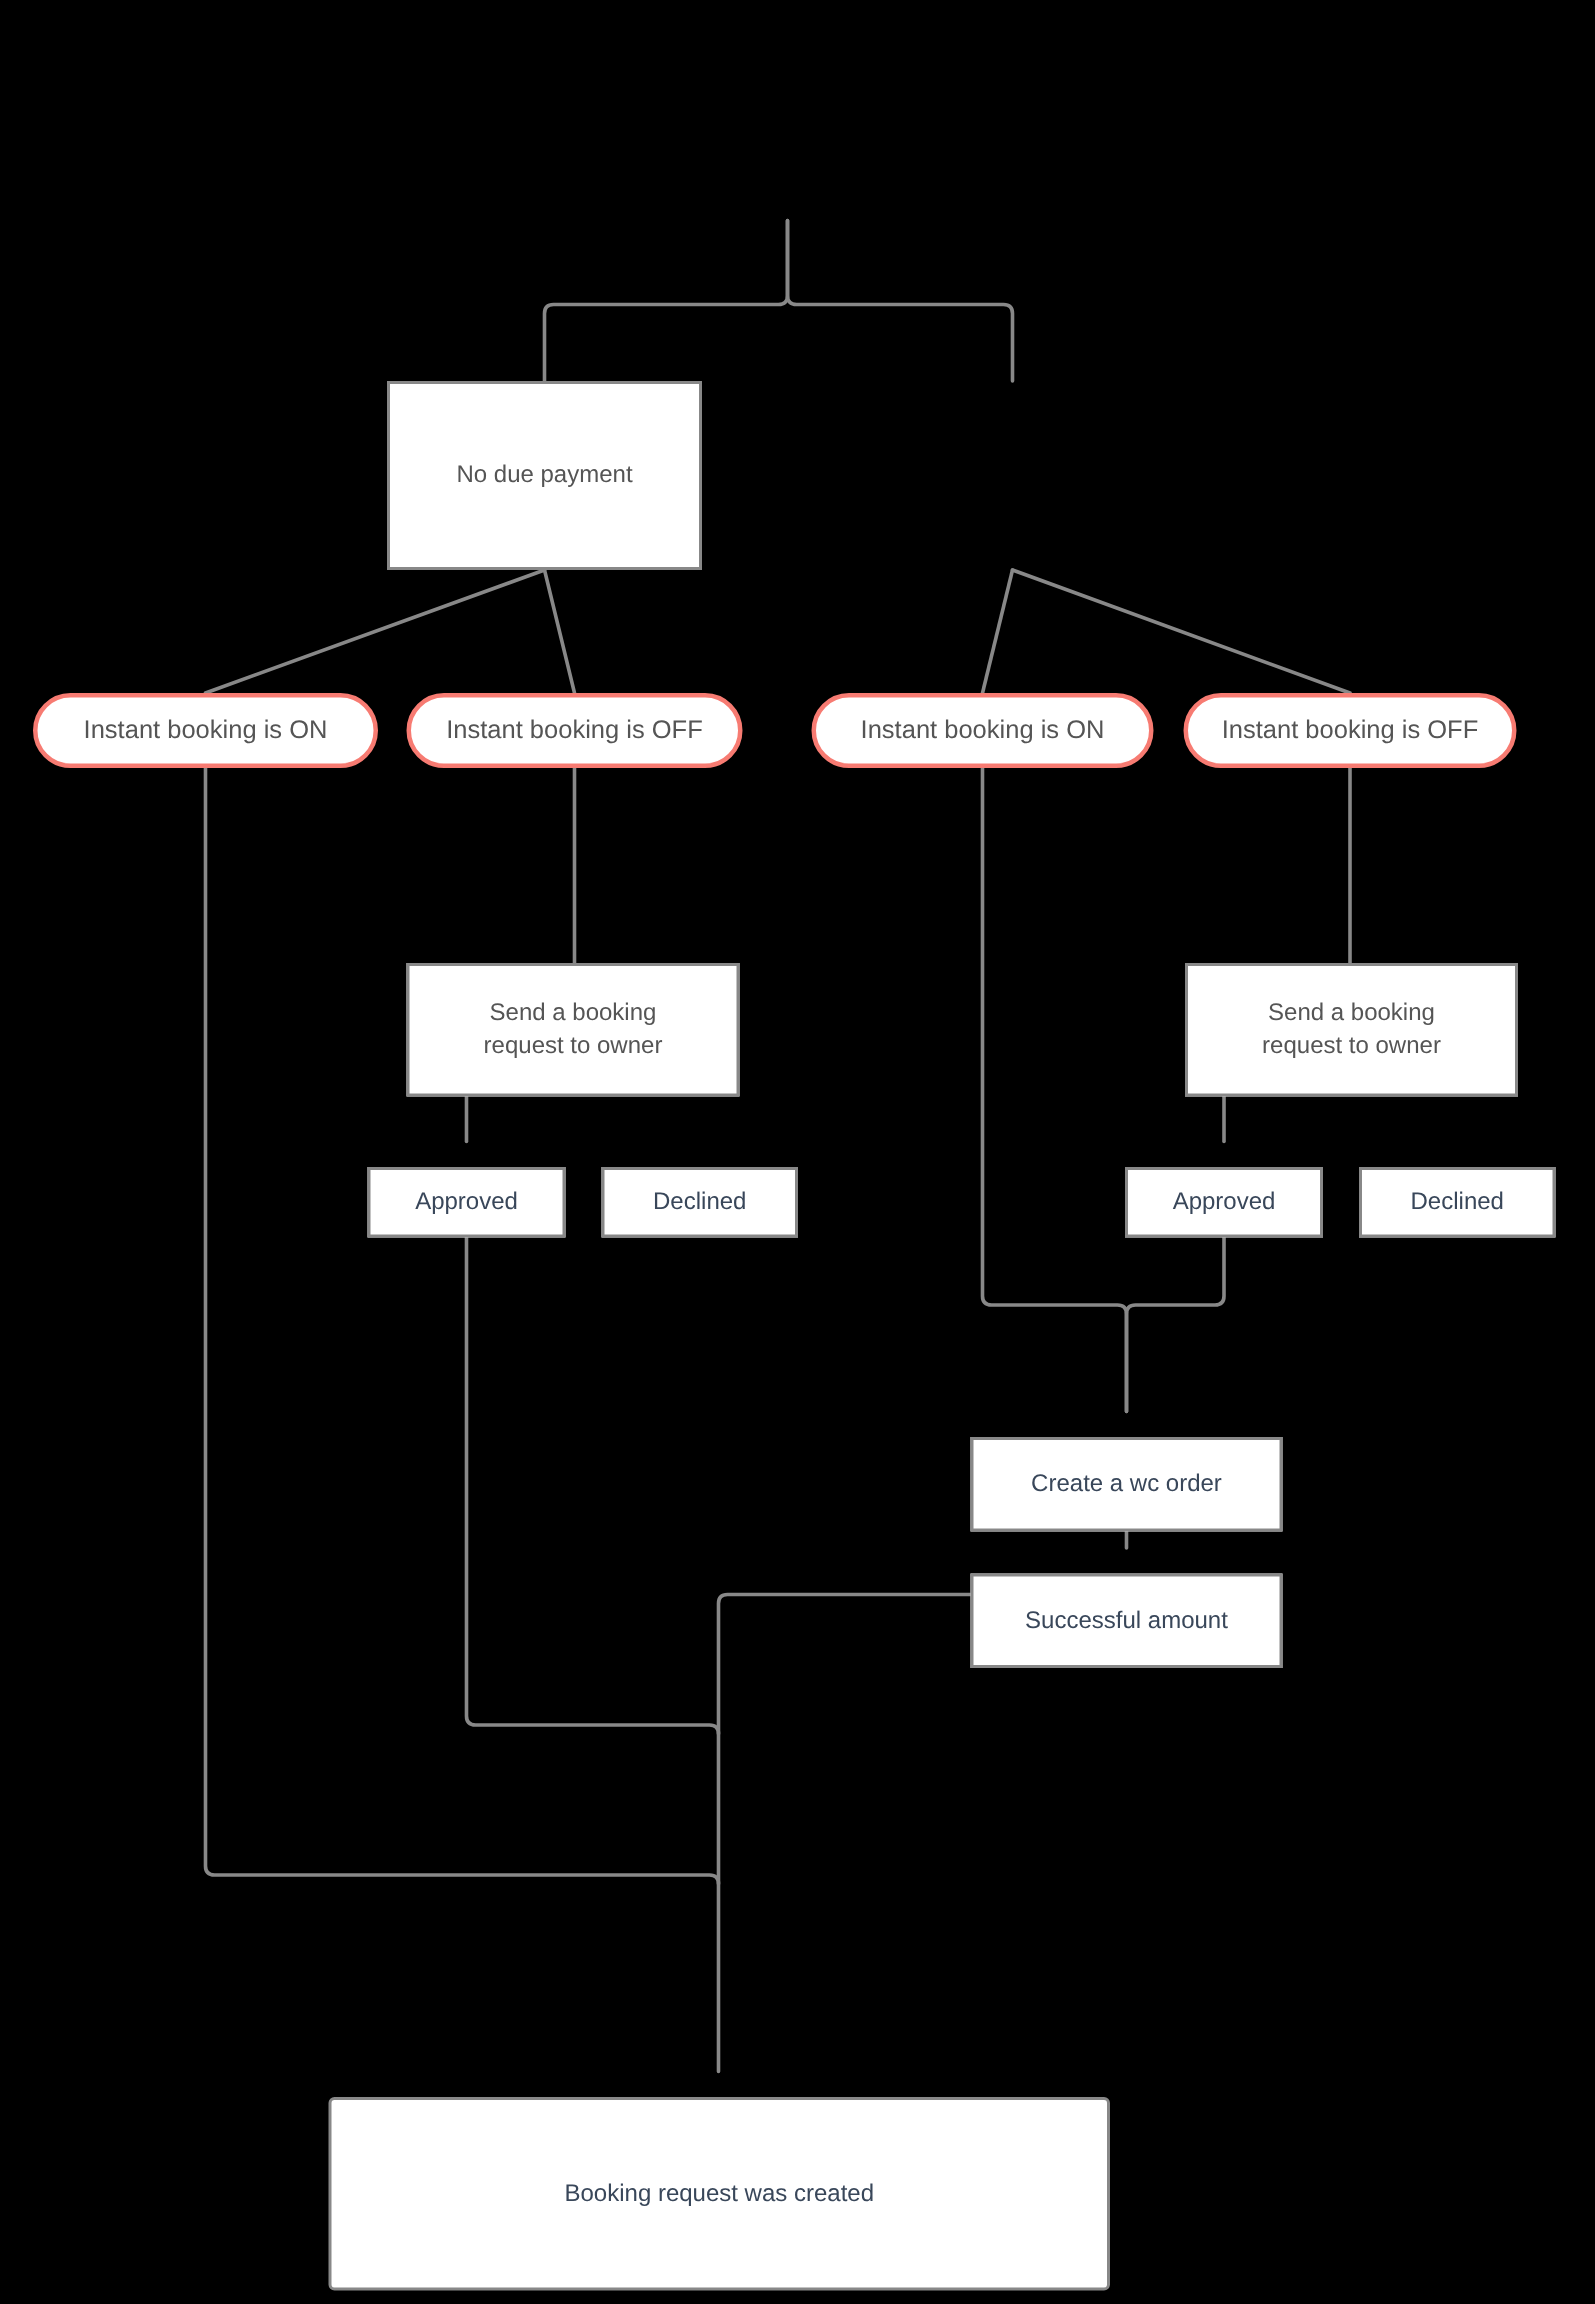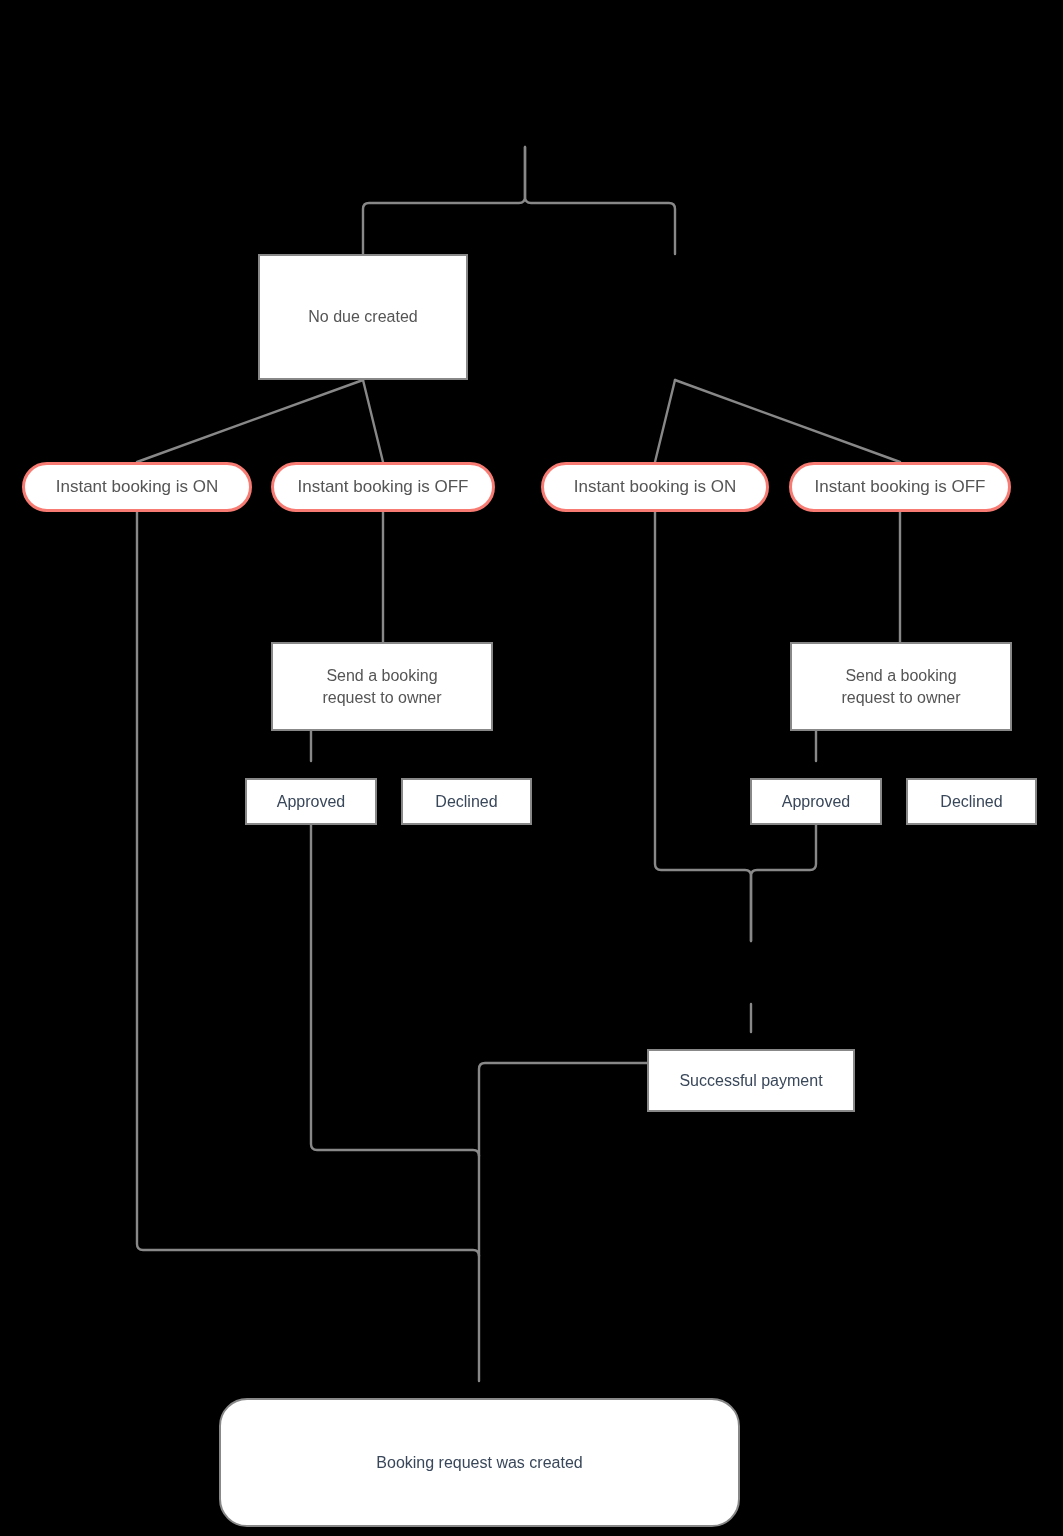--- a/index.html
+++ b/index.html
@@ -49,21 +49,21 @@
   }
   .node-accent {
     border: 4px solid #2cc5c5;
   }
   .node-pill {
     border: 3px solid #f77b72;
     border-radius: 999px;
   }
   .node-round {
     border: 2px solid #888888;
-    border-radius: 28px;
+    border-radius: 4px;
   }
   .t-gray  { color: #555555; }
   .t-slate { color: #39475a; margin-top: 17px; }
   .fs-16 { font-size: 16px; }
   .fs-15 { font-size: 17px; }
 </style>
 </head>
 <body>
 
 <div id="canvas">
@@ -92,21 +92,21 @@
 
     <path class="edge" d="M 647,1063 L 485,1063 Q 479,1063 479,1069 L 479,1381"></path>
 
     <path class="edge" d="M 311,808 L 311,1144 Q 311,1150 317,1150 L 473,1150 Q 479,1150 479,1156"></path>
 
     <path class="edge" d="M 137,512 L 137,1244 Q 137,1250 143,1250 L 473,1250 Q 479,1250 479,1256"></path>
   </svg>
 
 
   <div class="node node-rect fs-16 t-gray" style="left:258px; top:254px; width:210px; height:126px;">
-    <span>No due created</span>
+    <span>No due payment</span>
   </div>
 
 
   <div class="node node-pill fs-15 t-gray" style="left:22px; top:462px; width:230px; height:50px;">
     <span>Instant booking is ON</span>
   </div>
 
   <div class="node node-pill fs-15 t-gray" style="left:271px; top:462px; width:224px; height:50px;">
     <span>Instant booking is OFF</span>
   </div>
@@ -138,22 +138,25 @@
   </div>
 
   <div class="node node-rect fs-16 t-slate" style="left:750px; top:761px; width:132px; height:47px;">
     <span>Approved</span>
   </div>
 
   <div class="node node-rect fs-16 t-slate" style="left:906px; top:761px; width:131px; height:47px;">
     <span>Declined</span>
   </div>
 
+  <div class="node node-rect fs-16 t-slate" style="left:647px; top:941px; width:208px; height:63px;">
+    <span>Create a wc order</span>
+  </div>
 
   <div class="node node-rect fs-16 t-slate" style="left:647px; top:1032px; width:208px; height:63px;">
-    <span>Successful payment</span>
+    <span>Successful amount</span>
   </div>
 
   <div class="node node-round fs-16 t-slate" style="left:219px; top:1381px; width:521px; height:129px;">
     <span>Booking request was created</span>
   </div>
 
 </div>
 
 </body></html>

